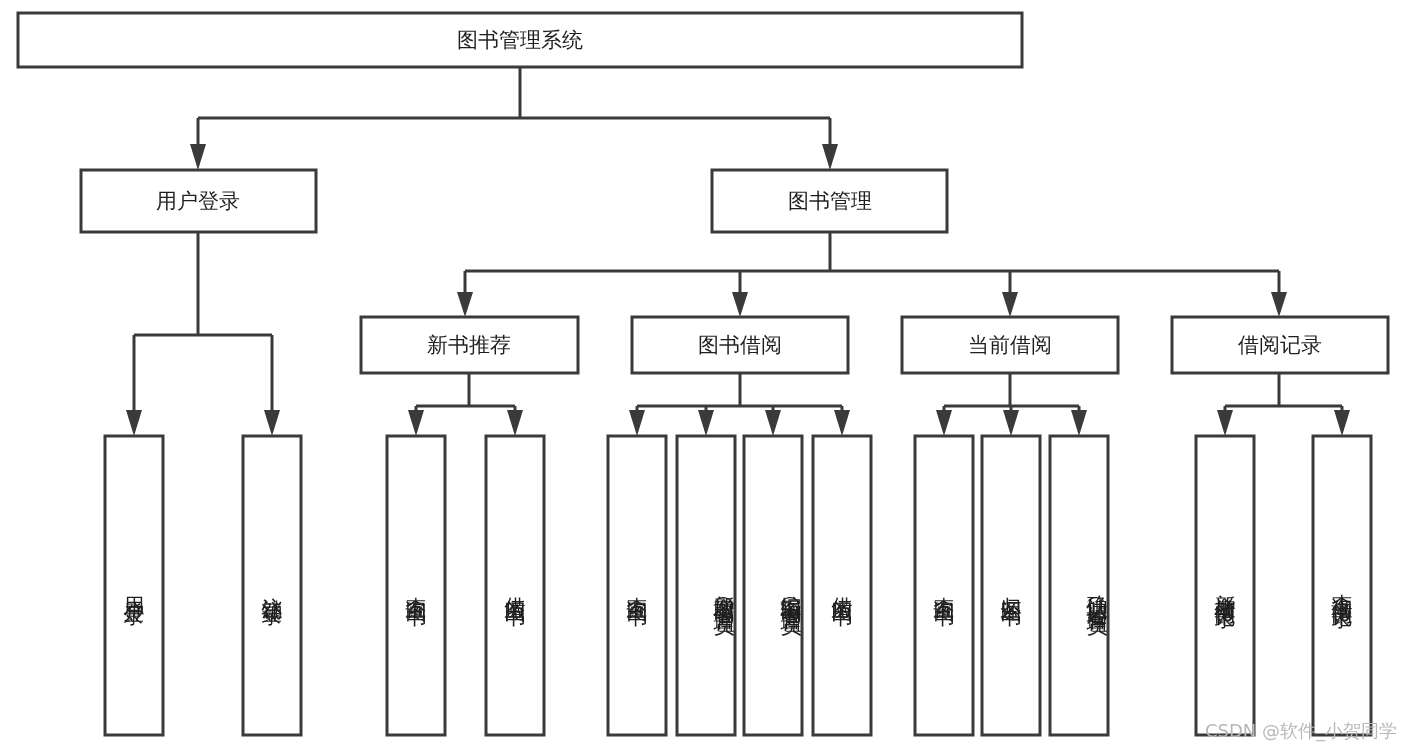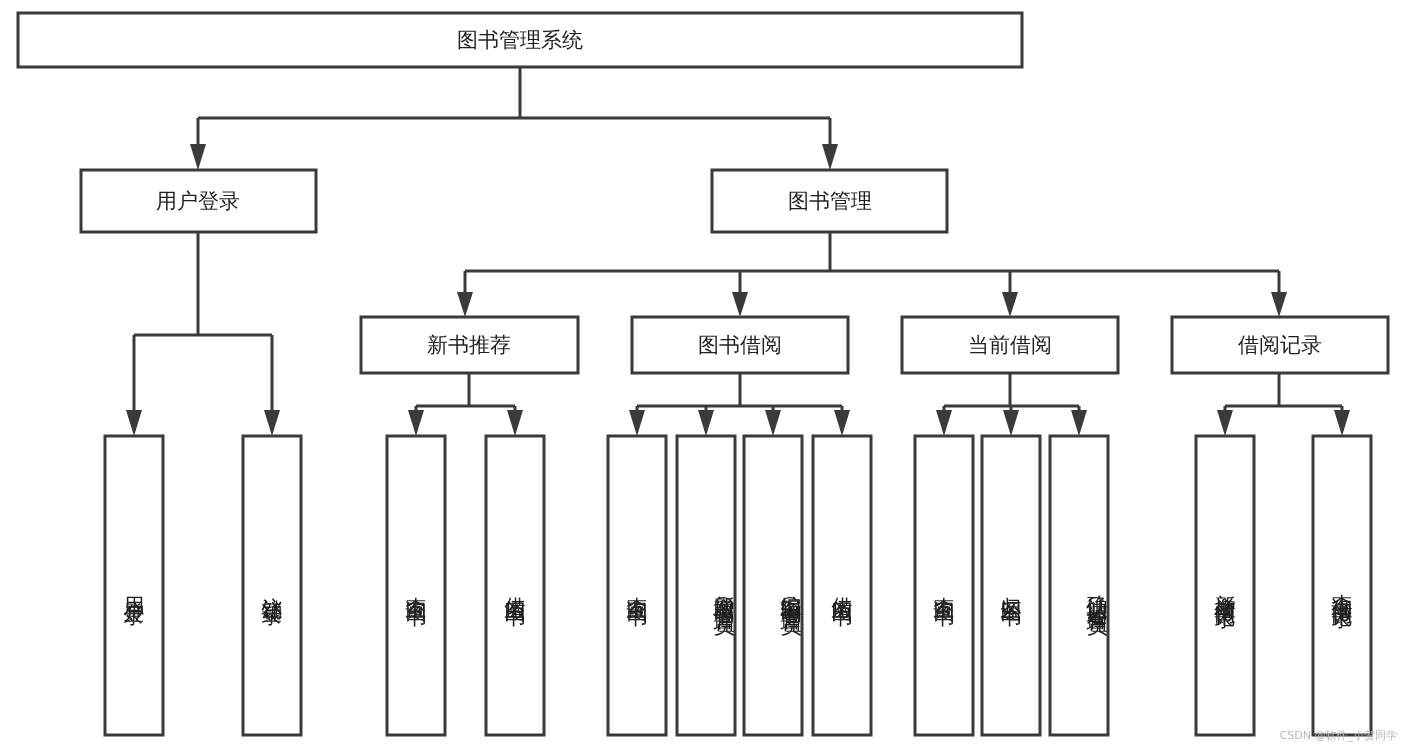--- a/index.html
+++ b/index.html
@@ -59,21 +59,21 @@
     color: #1f1f1f;
     white-space: nowrap;
     text-align: center;
     pointer-events: none;
   }
   .watermark {
     position: absolute;
     right: 8px;
     bottom: 4px;
     font-family: "DejaVu Sans", "Liberation Sans", sans-serif;
-    font-size: 11px;
+    font-size: 18px;
     color: #b8b8b8;
     white-space: nowrap;
   }
 </style>
 </head>
 <body>
 
 <div id="diagram-root">
 
   <svg id="tree-svg" viewBox="0 0 1405 747">

